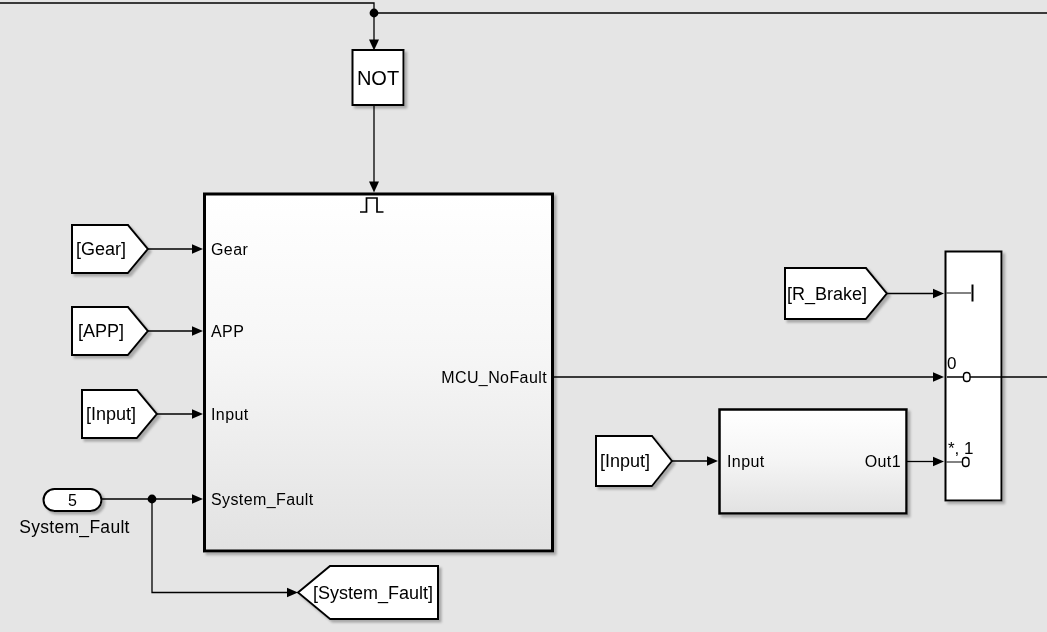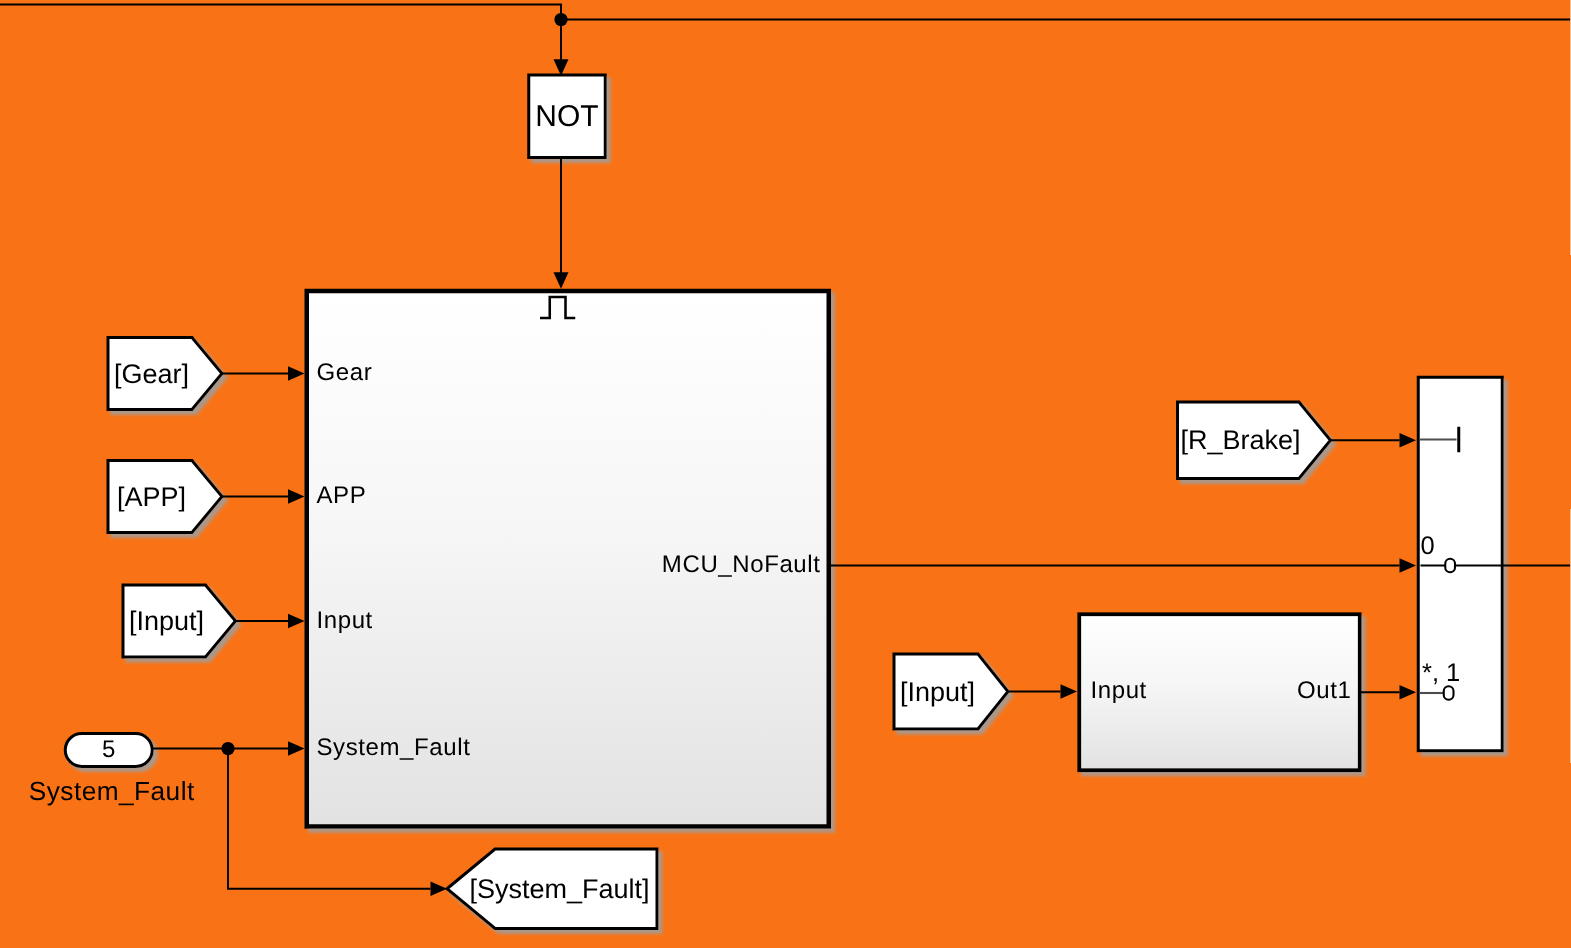--- a/index.html
+++ b/index.html
@@ -1,16 +1,16 @@
 <!DOCTYPE html>
 <html><head>
 <meta charset="utf-8">
 <style>
   html,body{margin:0;padding:0;background:#ffffff;}
-  .canvas{position:relative;width:1047px;height:632px;background:#f97316;overflow:hidden;}
+  .canvas{position:relative;width:1047px;height:632px;background:#e5e5e5;overflow:hidden;}
   svg{display:block;}
   svg text{font-family:"Liberation Sans", sans-serif;fill:#000;}
   .wire{stroke:#000;stroke-width:1.3;fill:none;}
   .stub{stroke:#4d4d4d;stroke-width:1.4;fill:none;}
   .arrow{fill:#000;stroke:none;}
   .dot{fill:#000;stroke:none;}
   .block{fill:#ffffff;stroke:#000;}
   .tag{fill:#ffffff;stroke:#000;stroke-width:2;stroke-linejoin:miter;}
   .portlabel{font-size:16px;letter-spacing:0.4px;}
   .taglabel{font-size:18px;}

